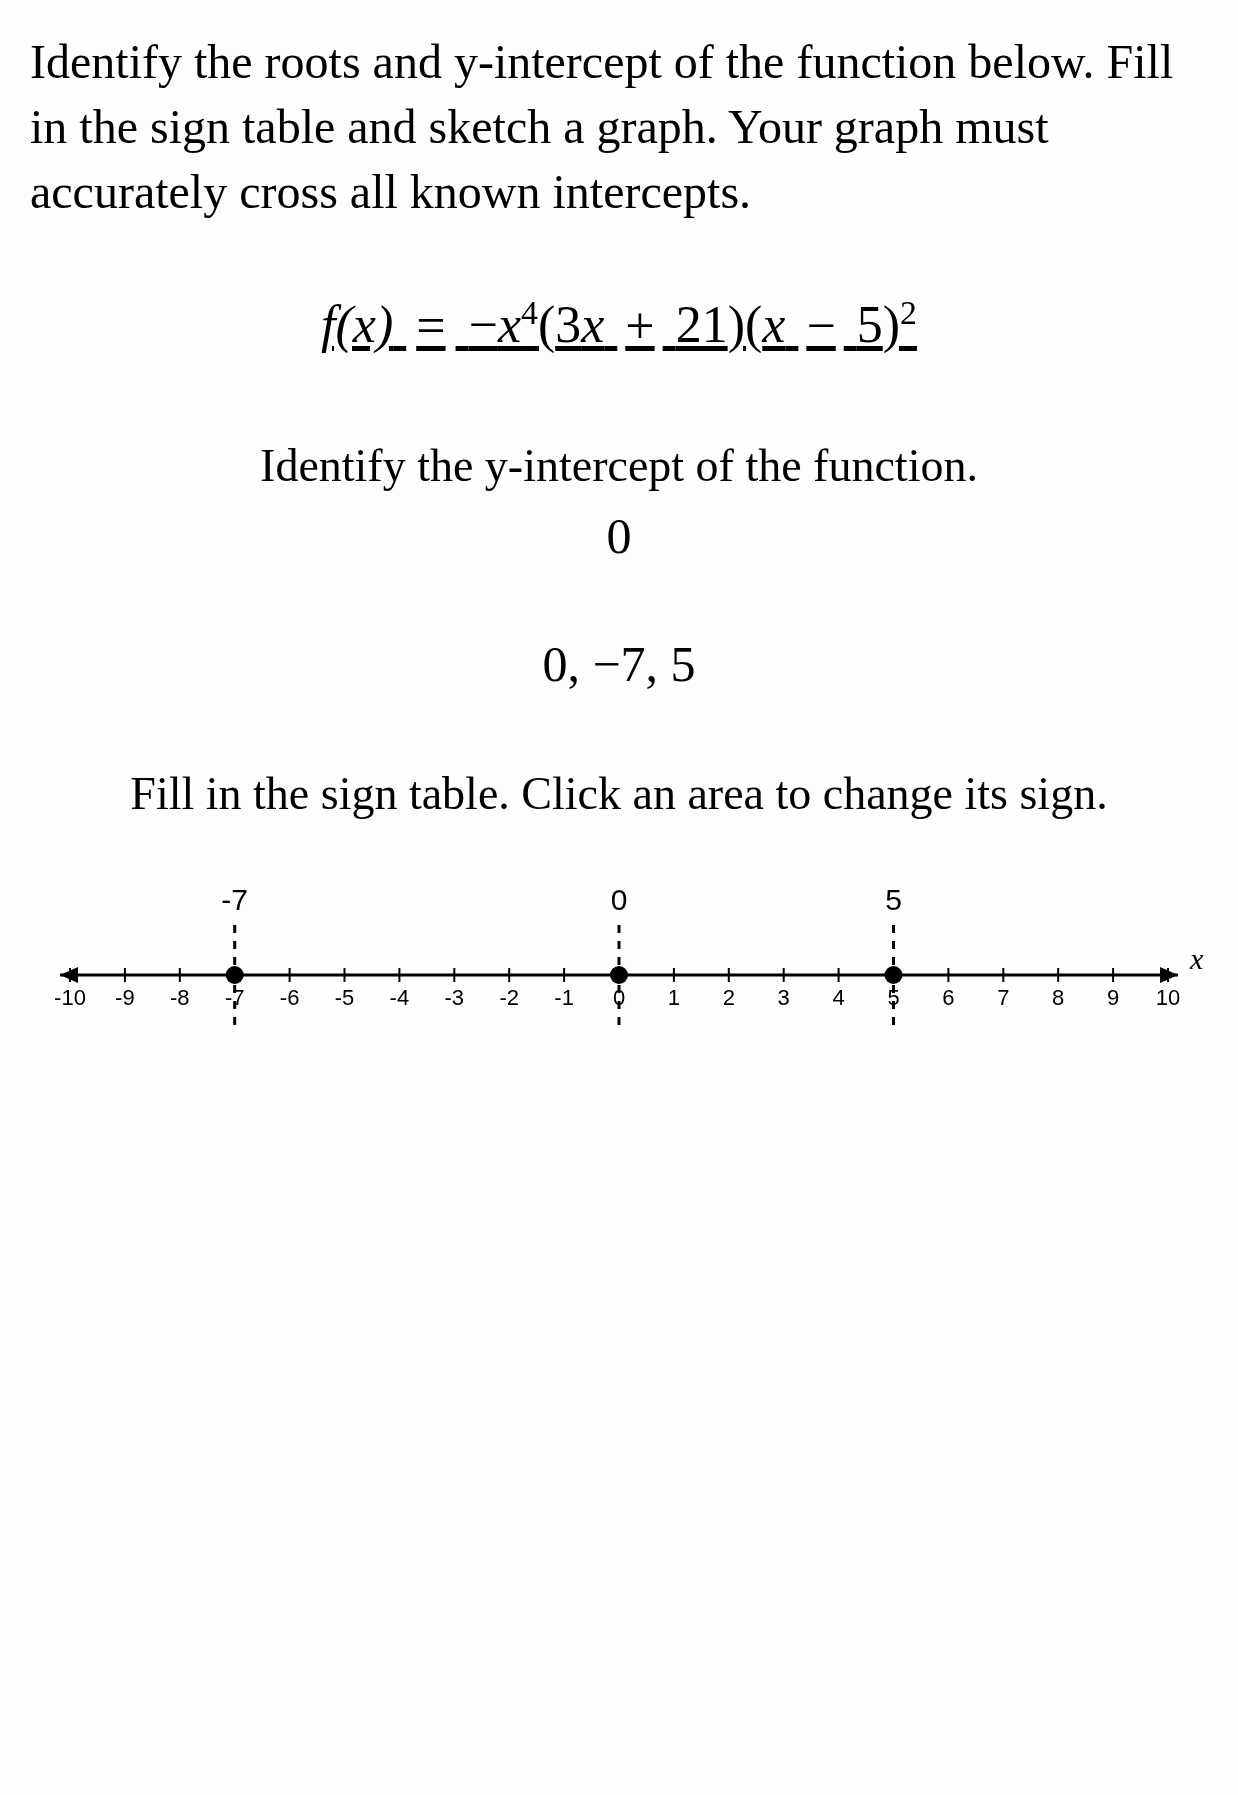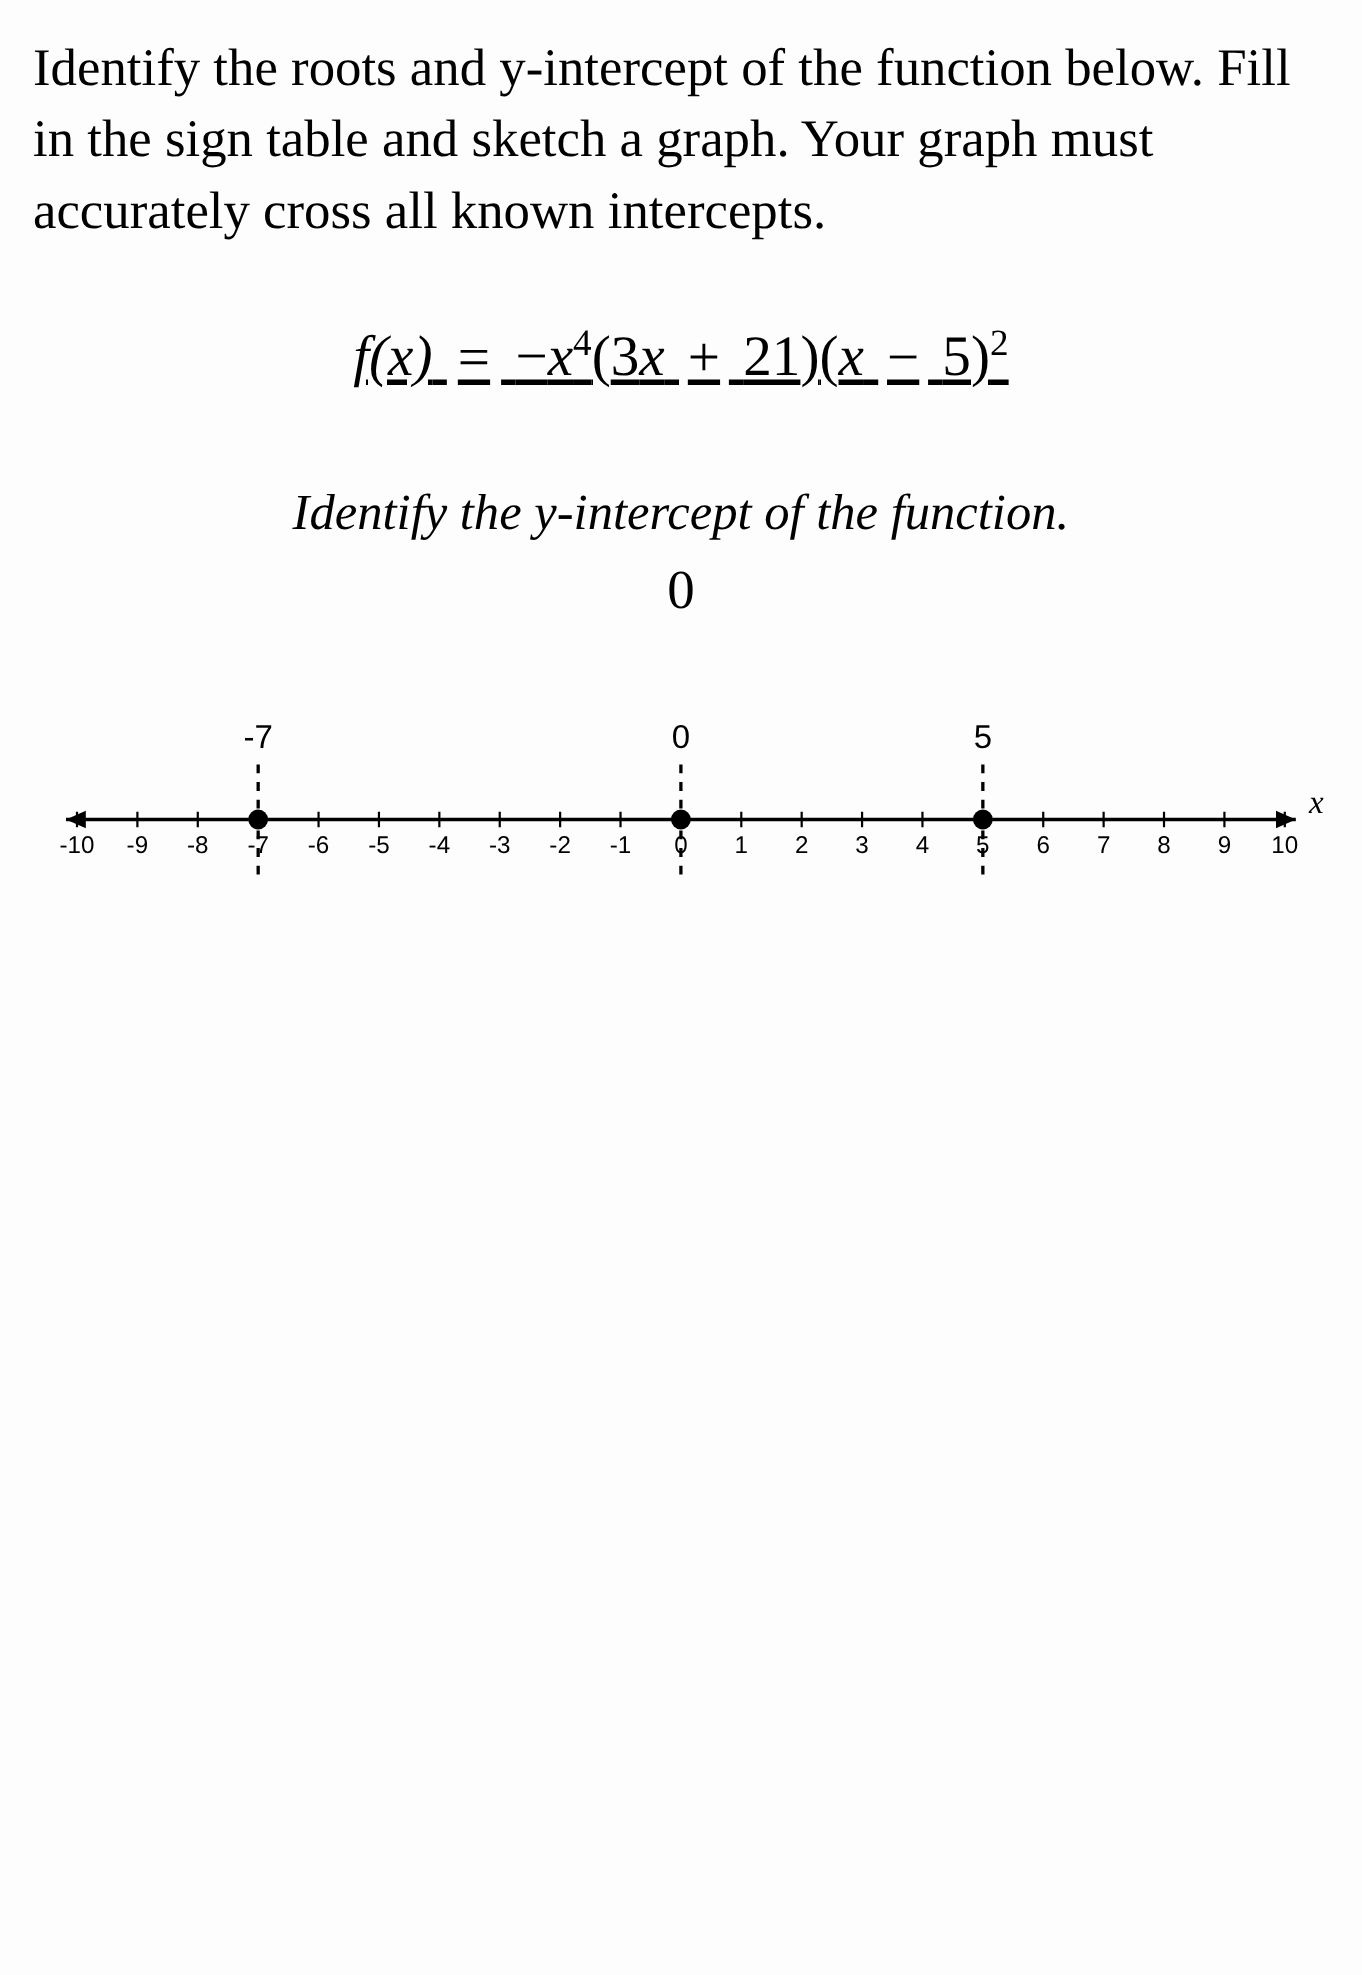--- a/index.html
+++ b/index.html
@@ -29,21 +29,20 @@
     white-space: nowrap;
     text-decoration: underline;
   }
   .formula .rm { font-style: normal; }
   .formula sup { font-size: 0.65em; vertical-align: super; font-style: normal; }
   .prompt {
     font-size: 46px;
     line-height: 1.35;
     text-align: center;
     margin: 0 40px 10px 40px;
-    font-style: italic;
   }
   .answer {
     font-family: 'Times New Roman', serif;
     font-size: 50px;
     text-align: center;
     margin-bottom: 70px;
   }
   .answer-math {
     font-family: 'Times New Roman', serif;
     font-size: 50px;
@@ -74,21 +73,25 @@
     <span class="rm">−</span><span>x</span><sup>4</sup><span class="rm">(</span><span class="rm">3</span><span>x</span>
     <span class="rm" style="padding:0 8px;">+</span>
     <span class="rm">21</span><span class="rm">)</span><span class="rm">(</span><span>x</span>
     <span class="rm" style="padding:0 8px;">−</span>
     <span class="rm">5</span><span class="rm">)</span><sup>2</sup>
   </div>
 
   <div class="prompt">Identify the y-intercept of the function.</div>
   <div class="answer">0</div>
 
+  <div class="answer-math">
+    <span class="num">0,</span><span> </span><span class="minus">−</span><span class="num">7,</span><span> </span><span class="num">5</span>
+  </div>
 
+  <div class="prompt">Fill in the sign table. Click an area to change its sign.</div>
 
   <div class="signtable-wrap">
     <svg class="numberline" width="1178" height="170" viewBox="0 0 1178 170">
 
       <defs></defs>
       <g id="nl-axis">
 
         <line x1="30" y1="110" x2="1148" y2="110" stroke="#000" stroke-width="3"></line>
 
         <polygon points="30,110 48,102 48,118" fill="#000"></polygon>

